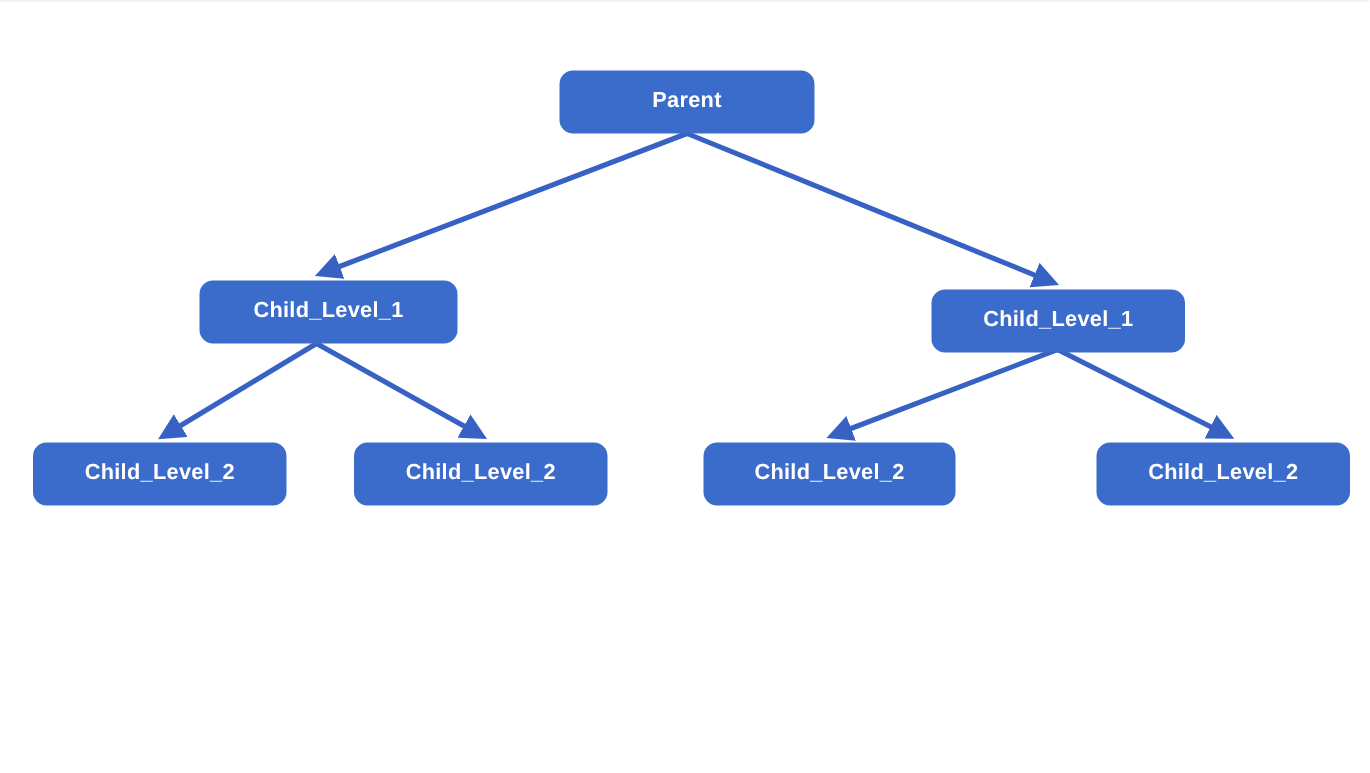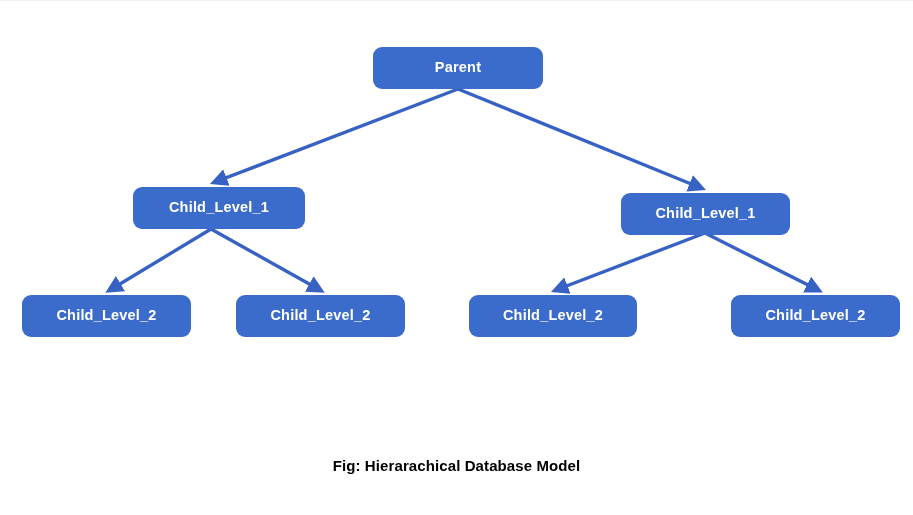--- a/index.html
+++ b/index.html
@@ -109,15 +109,14 @@
   </div>
 
   <div class="node" style="left:469px; top:294px; width:168px; height:42px;">
     <span class="node-label">Child_Level_2</span>
   </div>
 
   <div class="node" style="left:731px; top:294px; width:169px; height:42px;">
     <span class="node-label">Child_Level_2</span>
   </div>
 
-  <div id="caption" style="top:456px;">Fig: Hierarachical Database Model</div>
 
 </div>
 
 </body></html>

